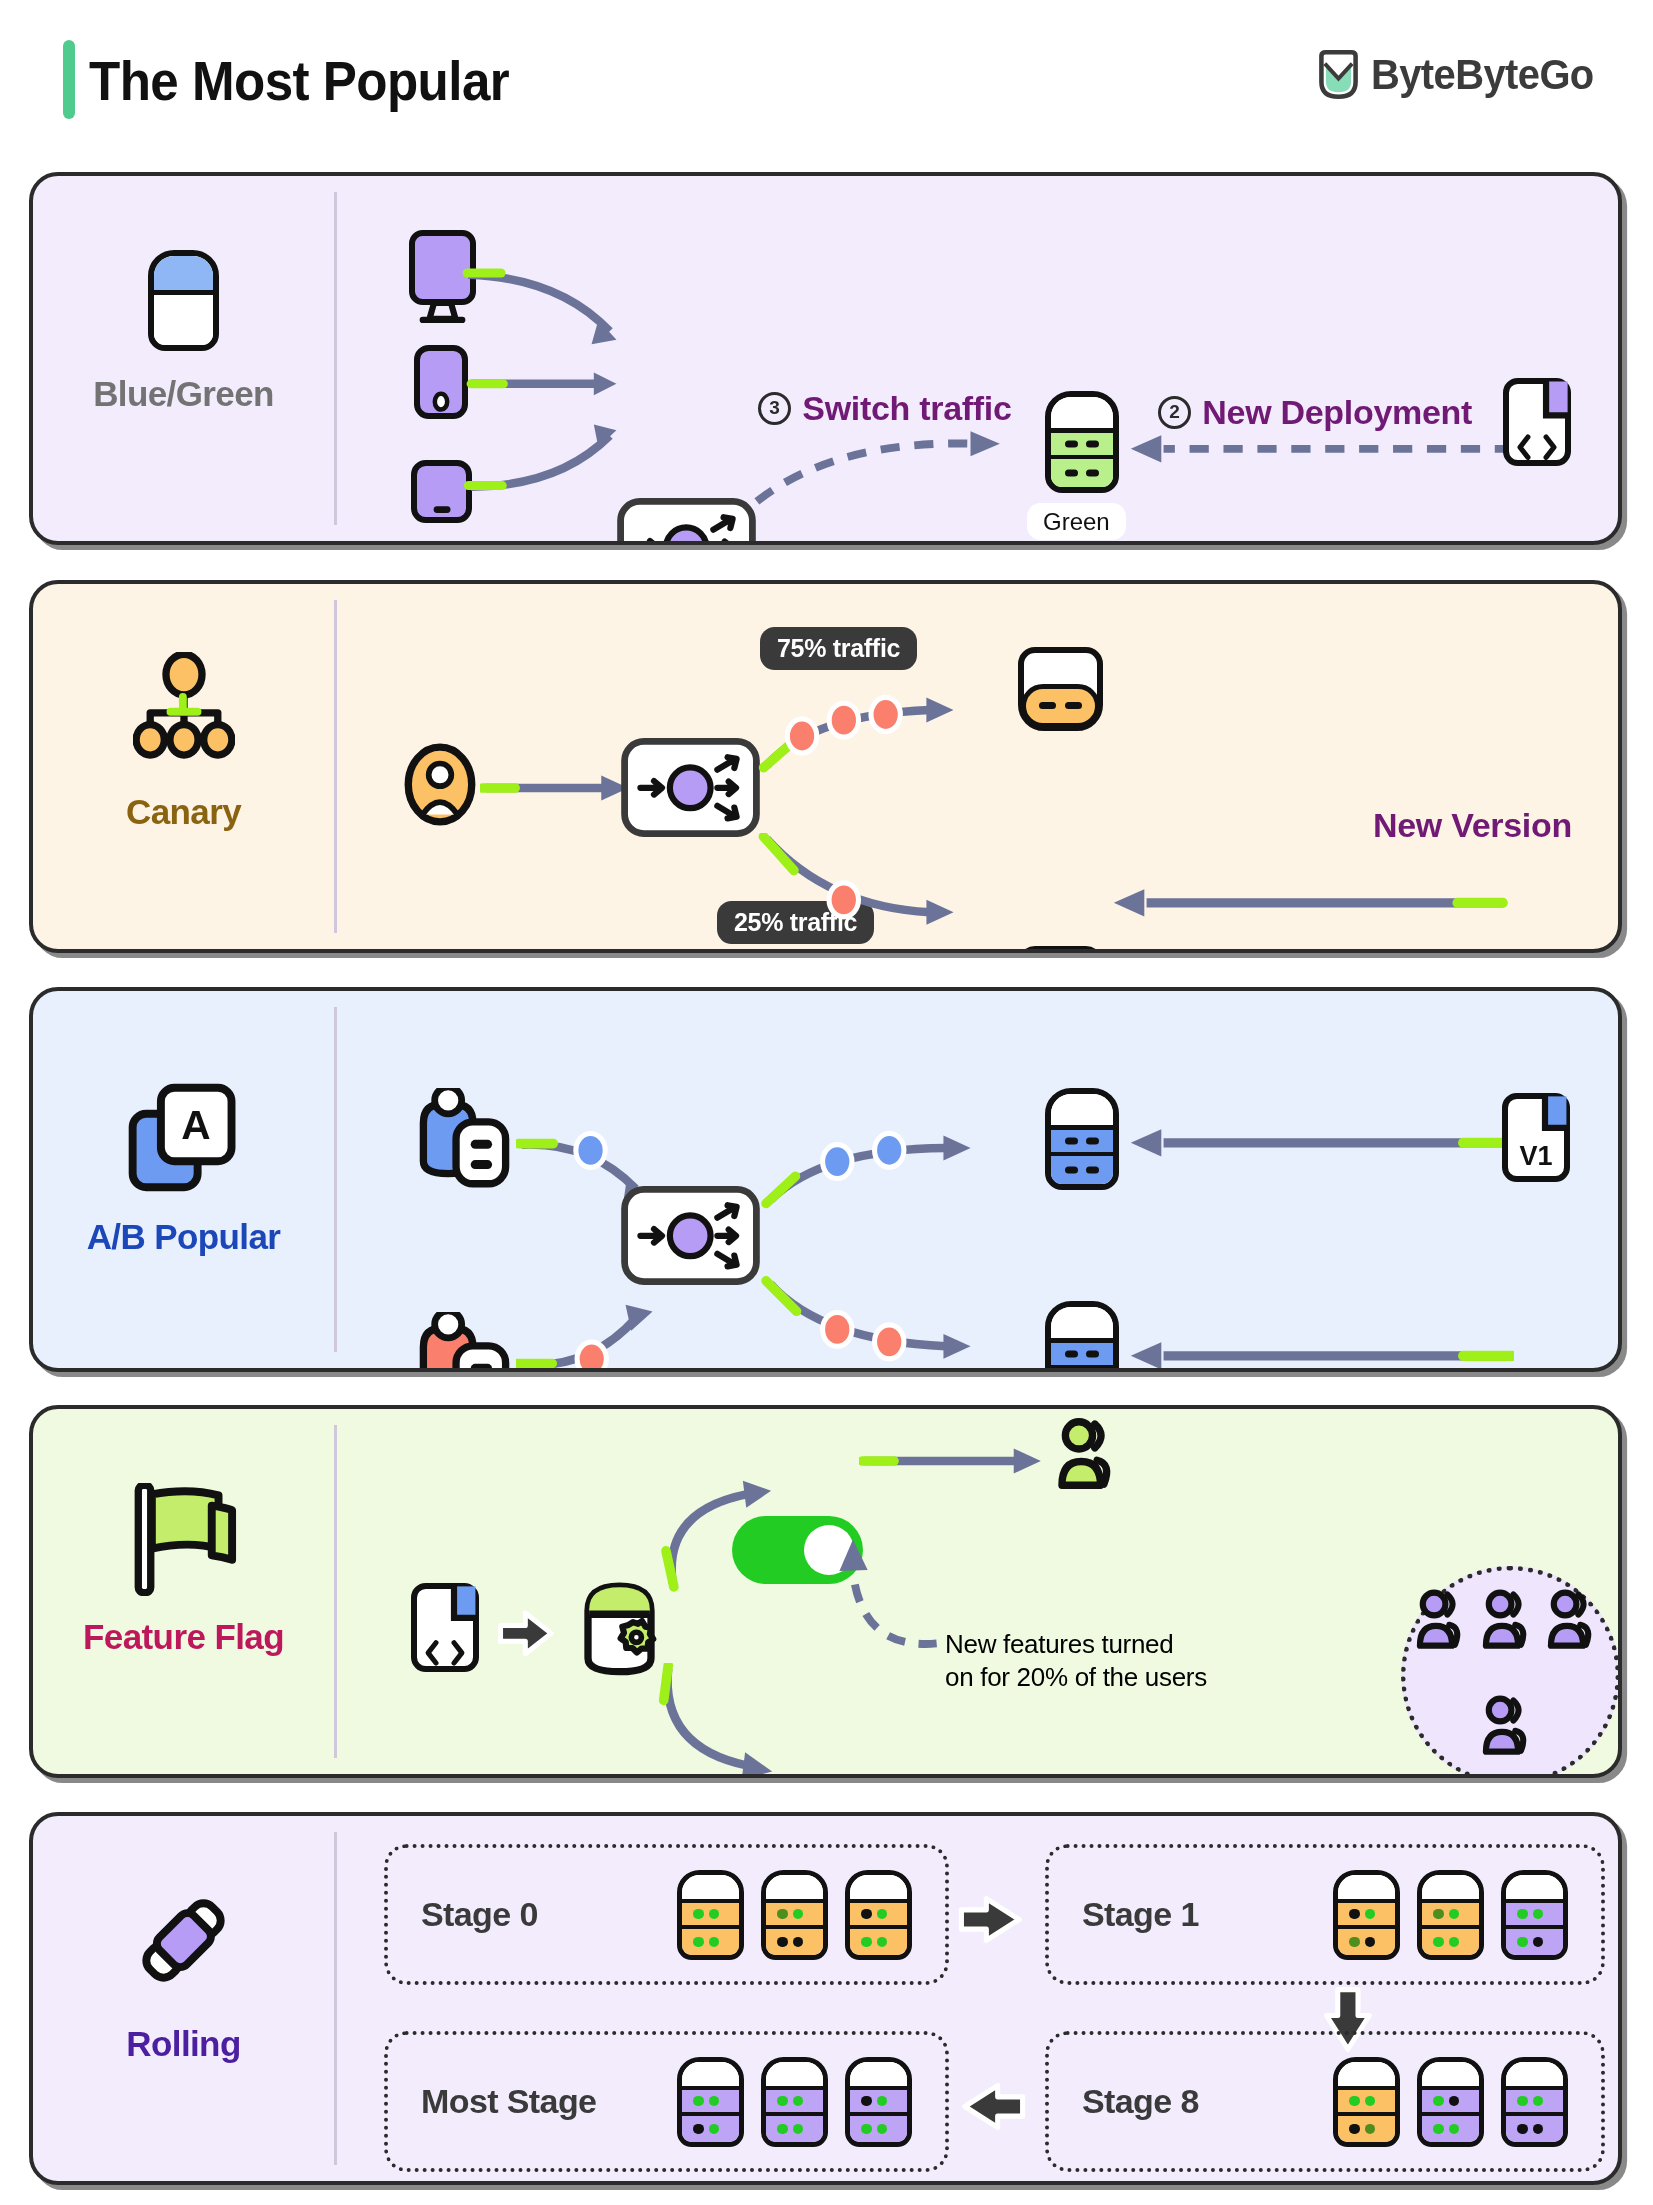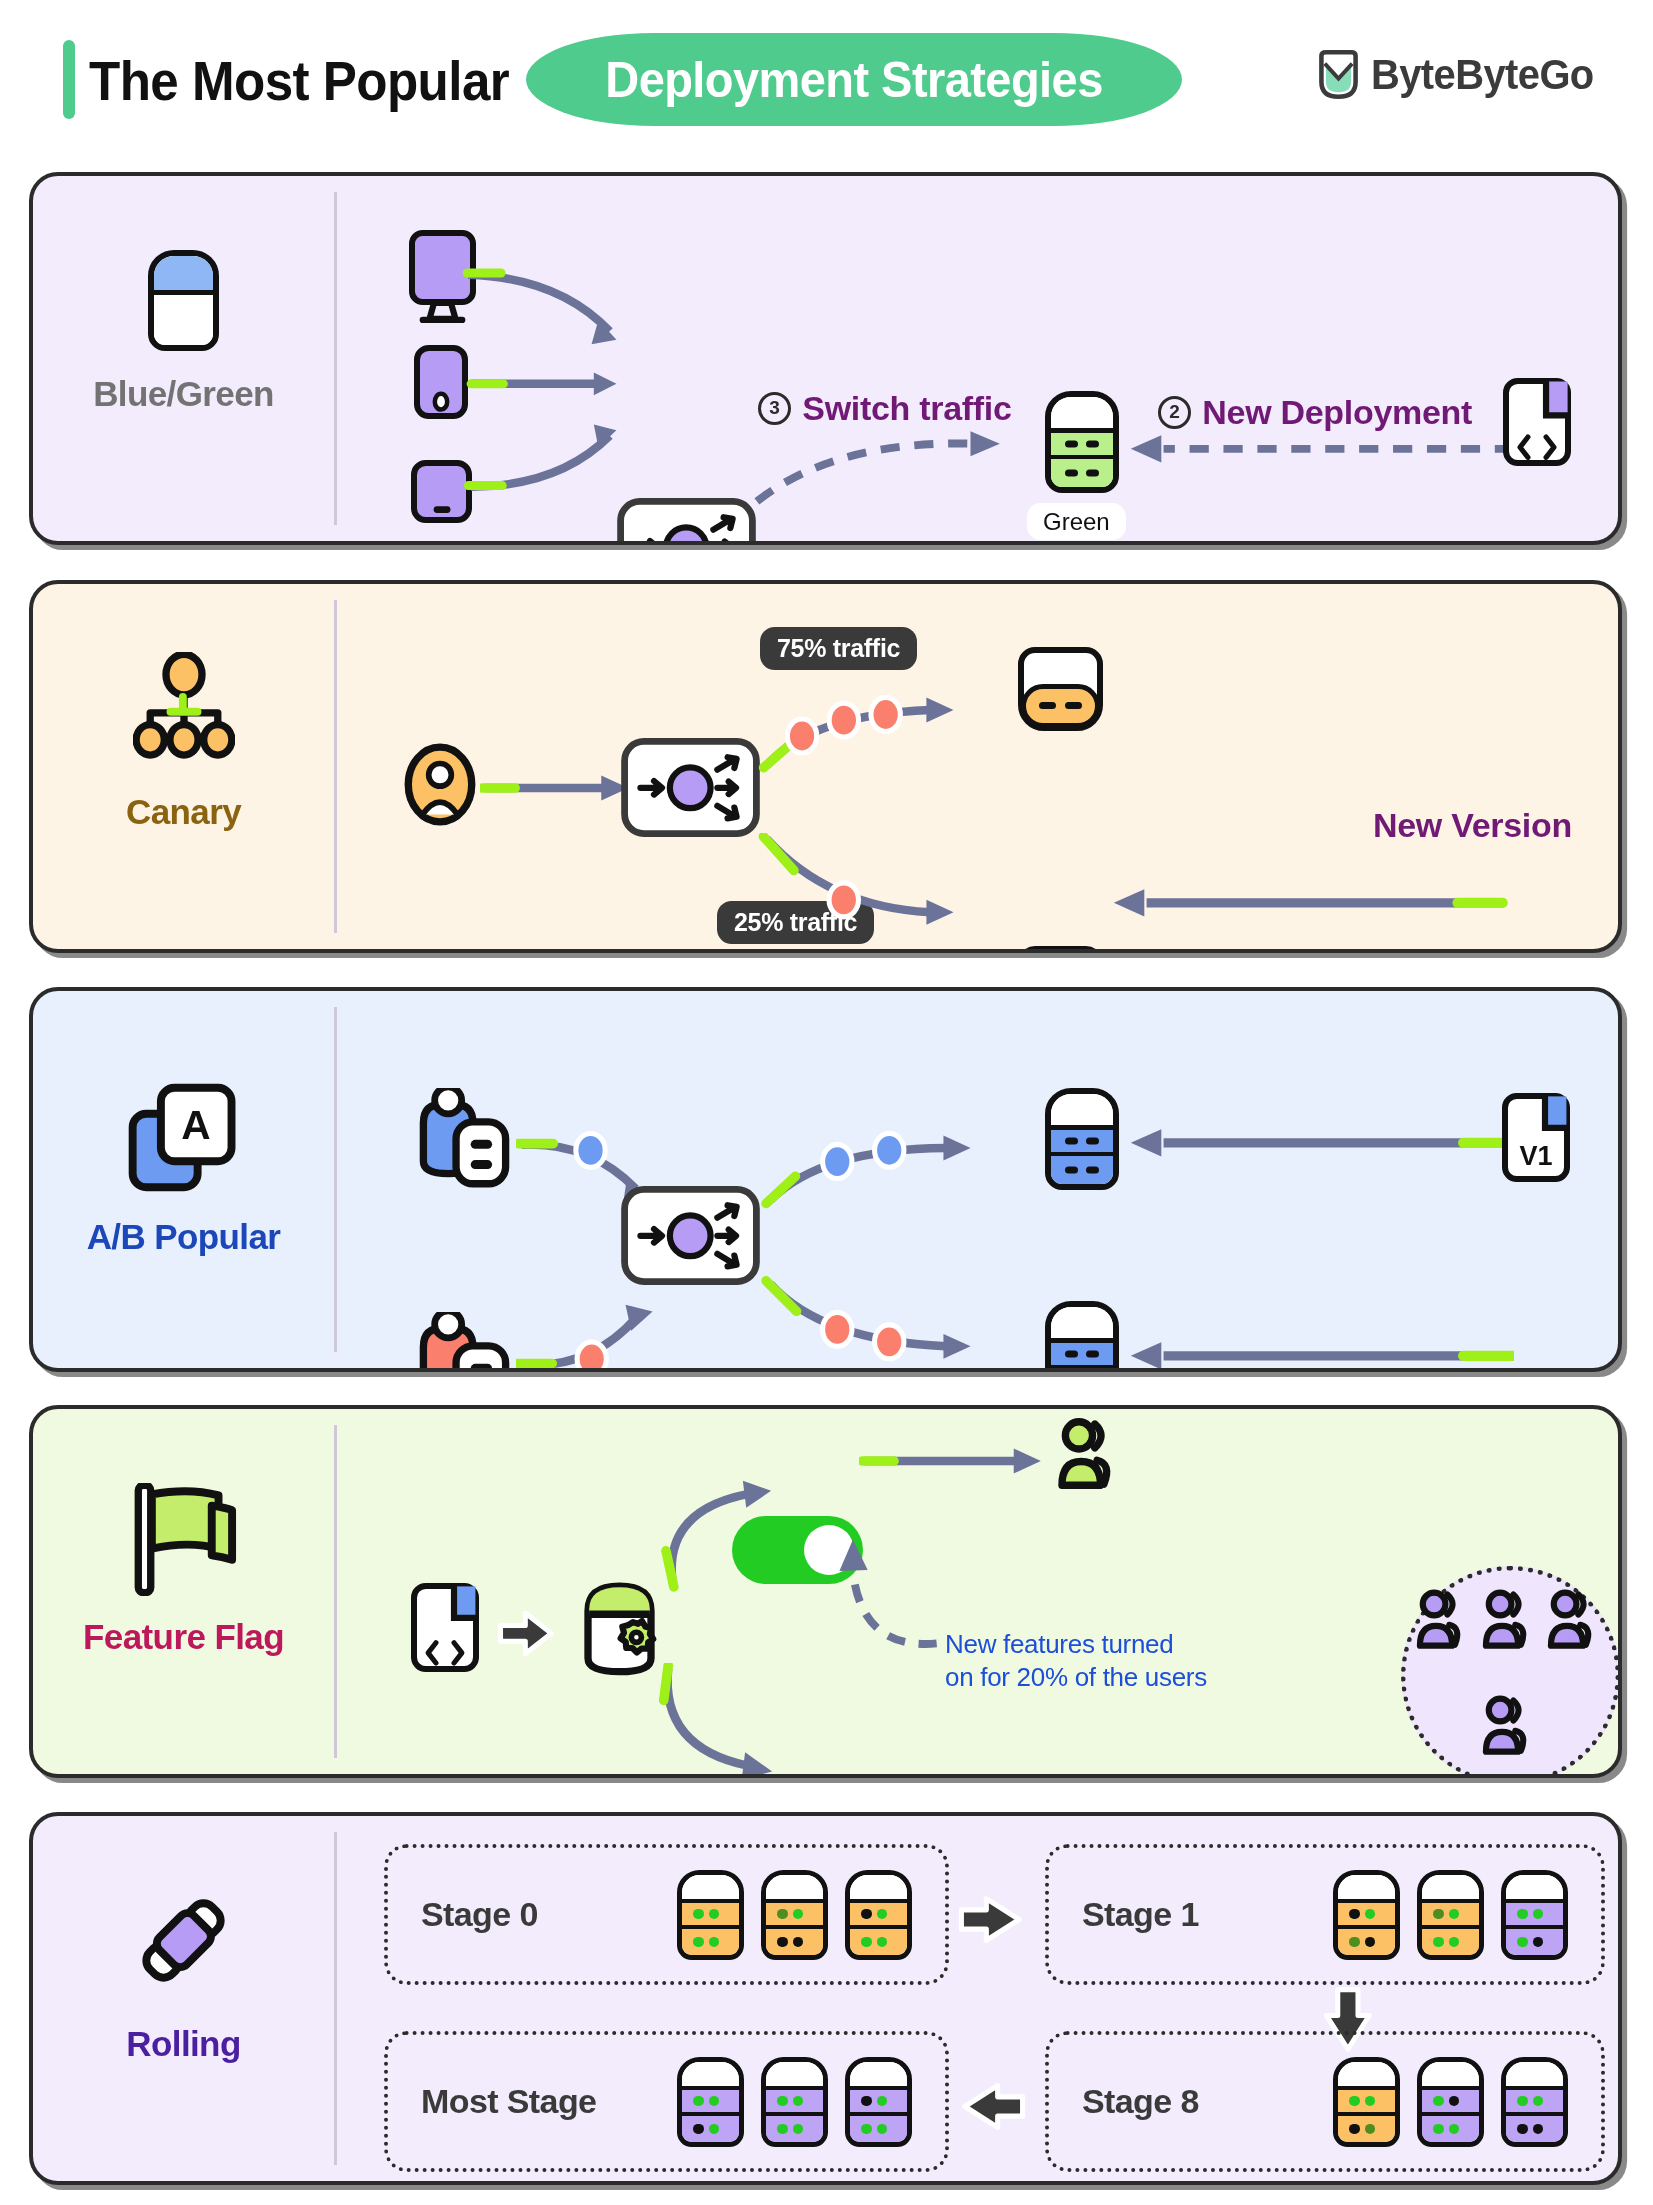--- a/index.html
+++ b/index.html
@@ -77,34 +77,31 @@
 
   .tagbox{background:#fff;border-radius:13.6px;padding:4.5px 16px;font-size:24px;color:#111;display:inline-block;}
 
   .darkpill{background:#3a3a3a;color:#fff;border-radius:14.7px;padding:6.8px 17px;font-size:25px;font-weight:bold;
       display:inline-block;letter-spacing:-0.3px;}
 
   .stagebox{position:absolute;border:4px dotted #2b2b2b;border-radius:22.6px;box-sizing:border-box;
       display:flex;align-items:center;}
   .stagelabel{font-size:34px;font-weight:bold;color:#3a3a3a;letter-spacing:-0.6px;margin-left:33px;}
 
-  .note{font-size:26px;color:#1d4ed8;line-height:1.25;letter-spacing:-0.3px;}
+  .note{font-size:26px;color:#000000;line-height:1.25;letter-spacing:-0.3px;}
 
   .toggle{position:relative;border-radius:113px;box-sizing:border-box;}
   .toggle .knob{position:absolute;top:50%;transform:translateY(-50%);border-radius:50%;background:#fff;}
 </style>
 </head>
 <body>
 
 <div id="header">
   <div id="header-bar"></div>
   <div id="header-title">The Most Popular</div>
-  <div id="header-pill">
-    <div id="header-pill-text">Deployment Strategies</div>
-  </div>
   <div id="logo-wrap">
     <div id="logo-mark">
       <svg width="41" height="49" viewBox="0 0 72 86">
         <path d="M6 10 Q6 4 14 4 L58 4 Q66 4 66 10 L66 56 Q66 82 36 82 Q6 82 6 56 Z" fill="none" stroke="#3b3b3b" stroke-width="8"></path>
         <path d="M14 26 L36 50 L58 26 L58 56 Q58 74 36 74 Q14 74 14 56 Z" fill="#86ddb8"></path>
         <path d="M12 24 L36 50 L60 24" fill="none" stroke="#3b3b3b" stroke-width="7"></path>
       </svg>
     </div>
     <div id="logo-text">ByteByteGo</div>
   </div>

